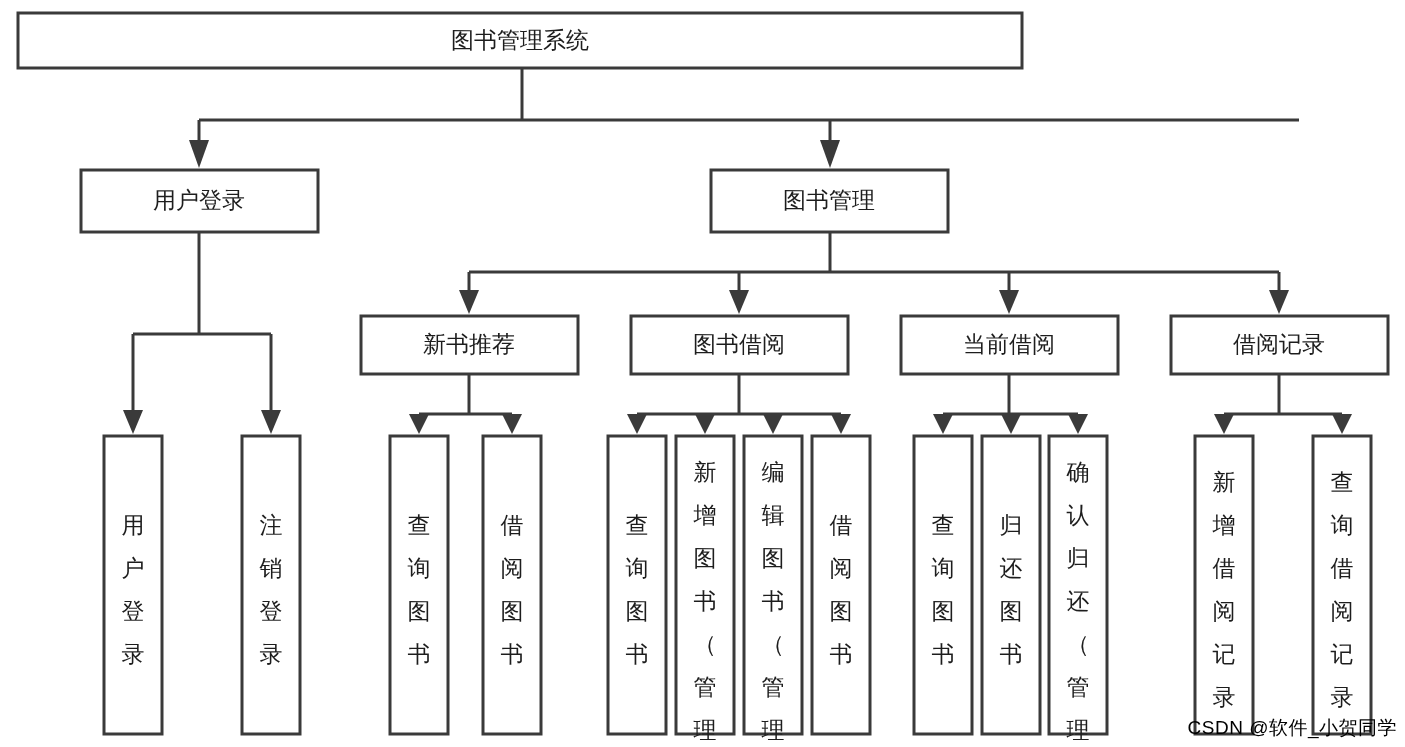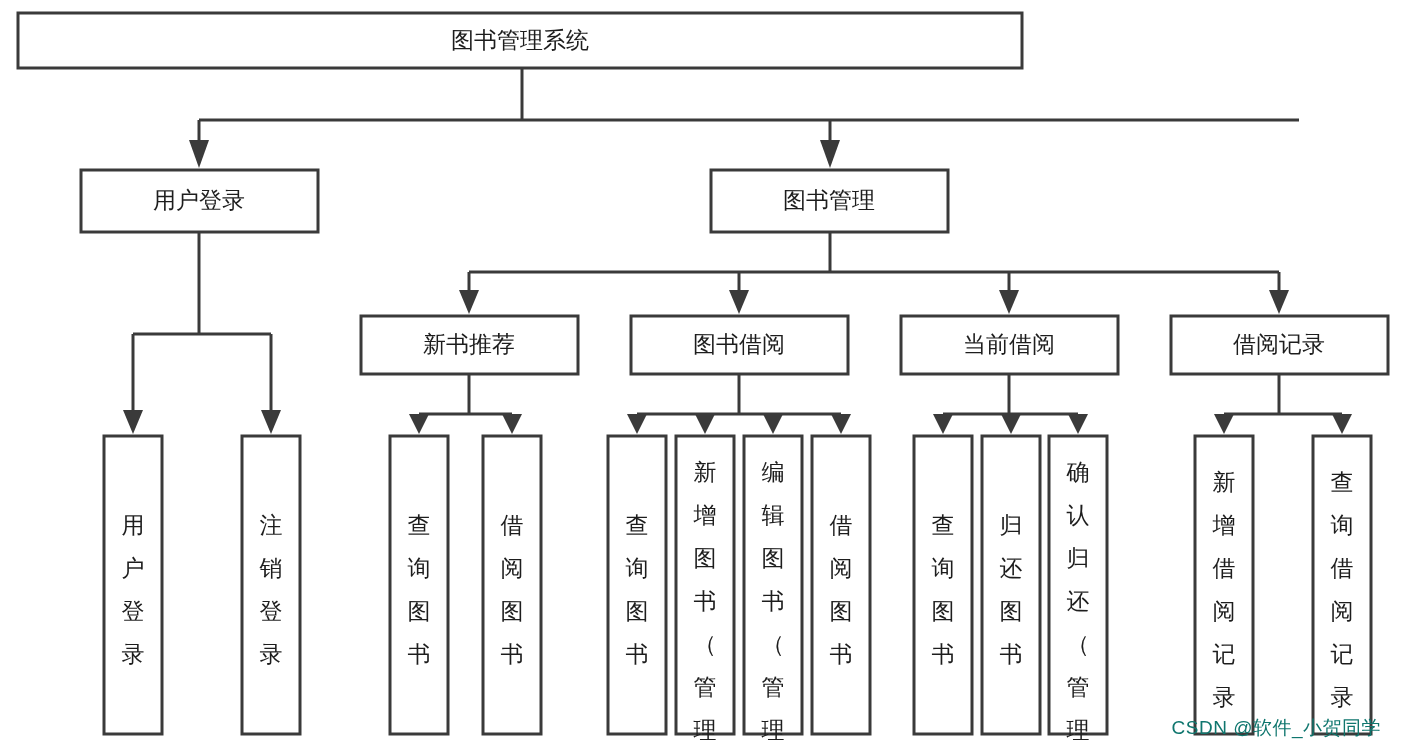--- a/index.html
+++ b/index.html
@@ -50,25 +50,25 @@
     dominant-baseline: middle;
   }
   .node-label-v {
     font-family: "Liberation Sans", "DejaVu Sans", sans-serif;
     font-size: 23px;
     fill: #1d1d1d;
     text-anchor: middle;
   }
   .watermark-text {
     position: absolute;
-    right: 24px;
+    right: 8px;
     bottom: 6px;
     font-family: "Liberation Sans", "DejaVu Sans", sans-serif;
     font-size: 19px;
-    color: #0f766e;
+    color: #000000;
     white-space: nowrap;
     letter-spacing: 0.5px;
     user-select: none;
   }
 </style>
 </head>
 <body>
 
 <div id="diagram-root">
 

